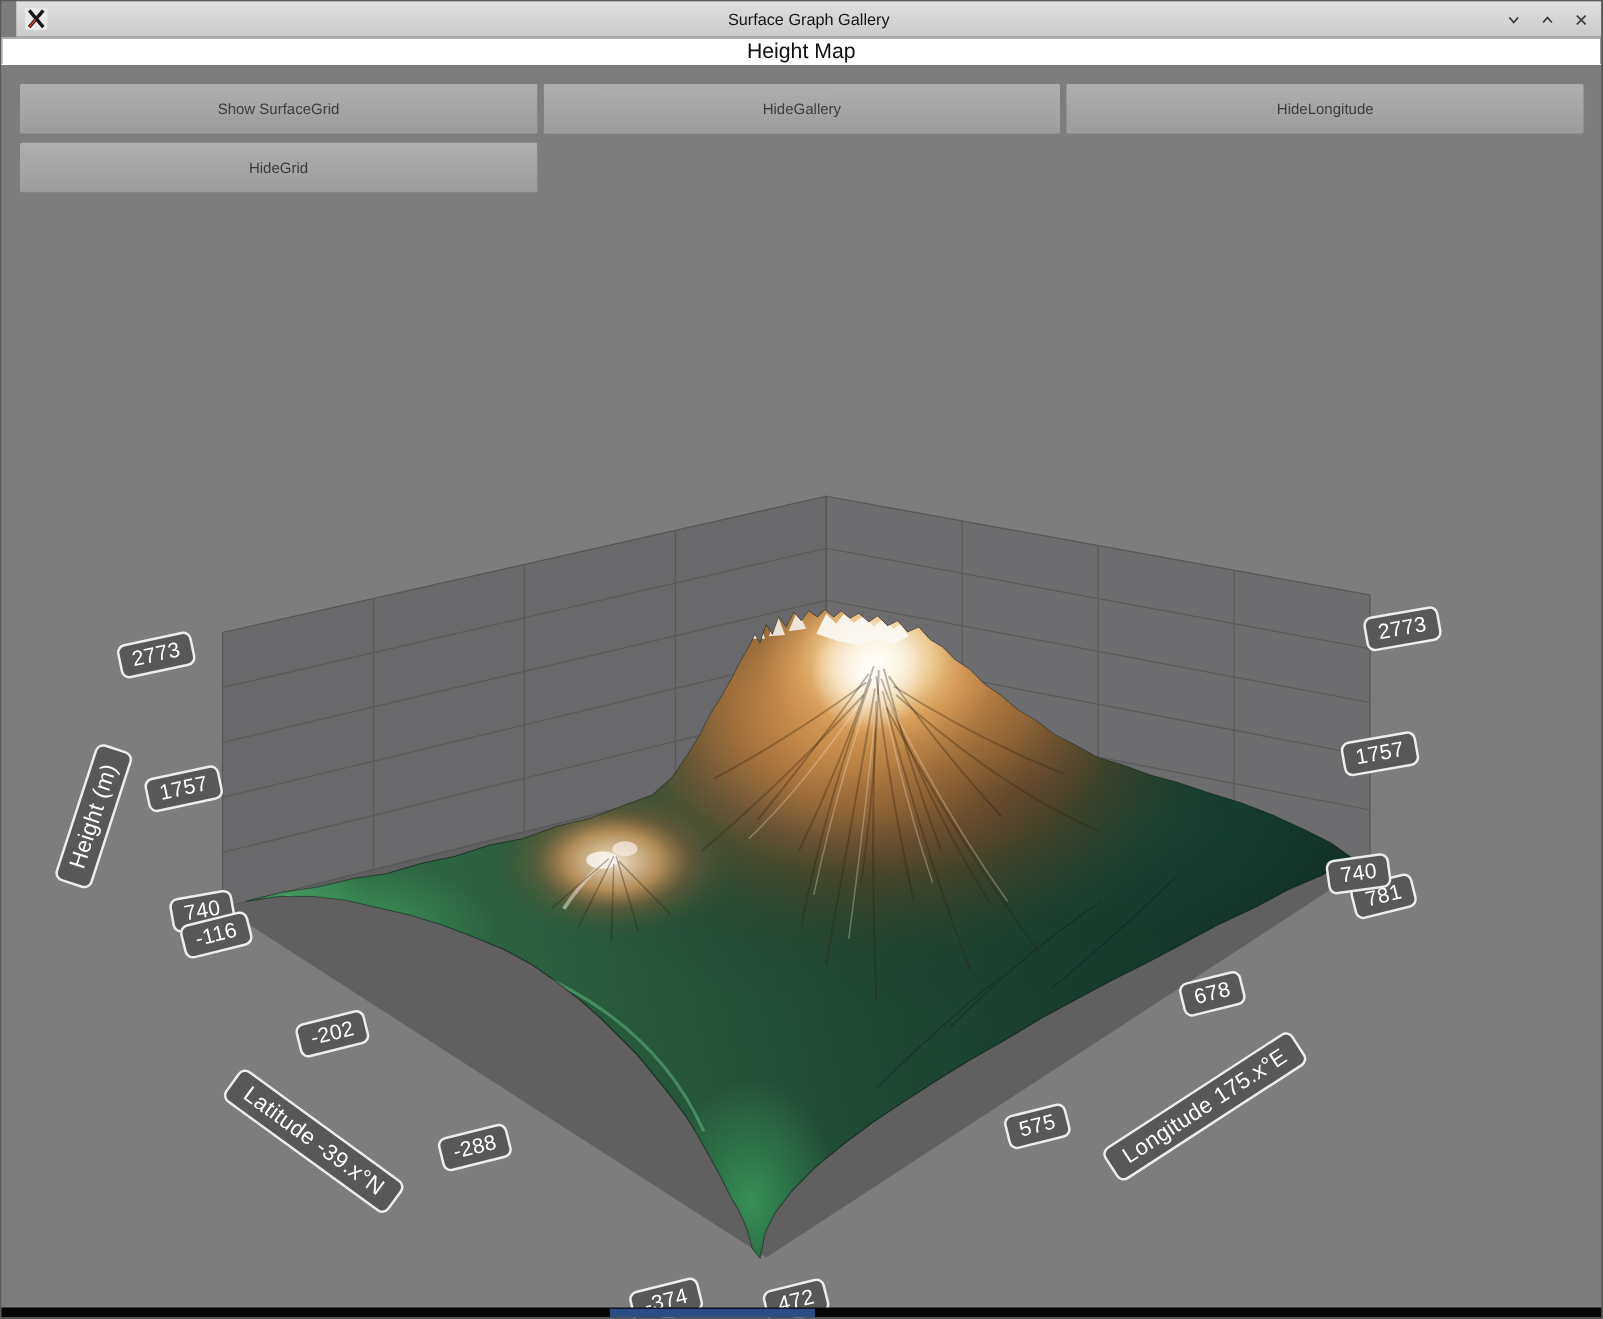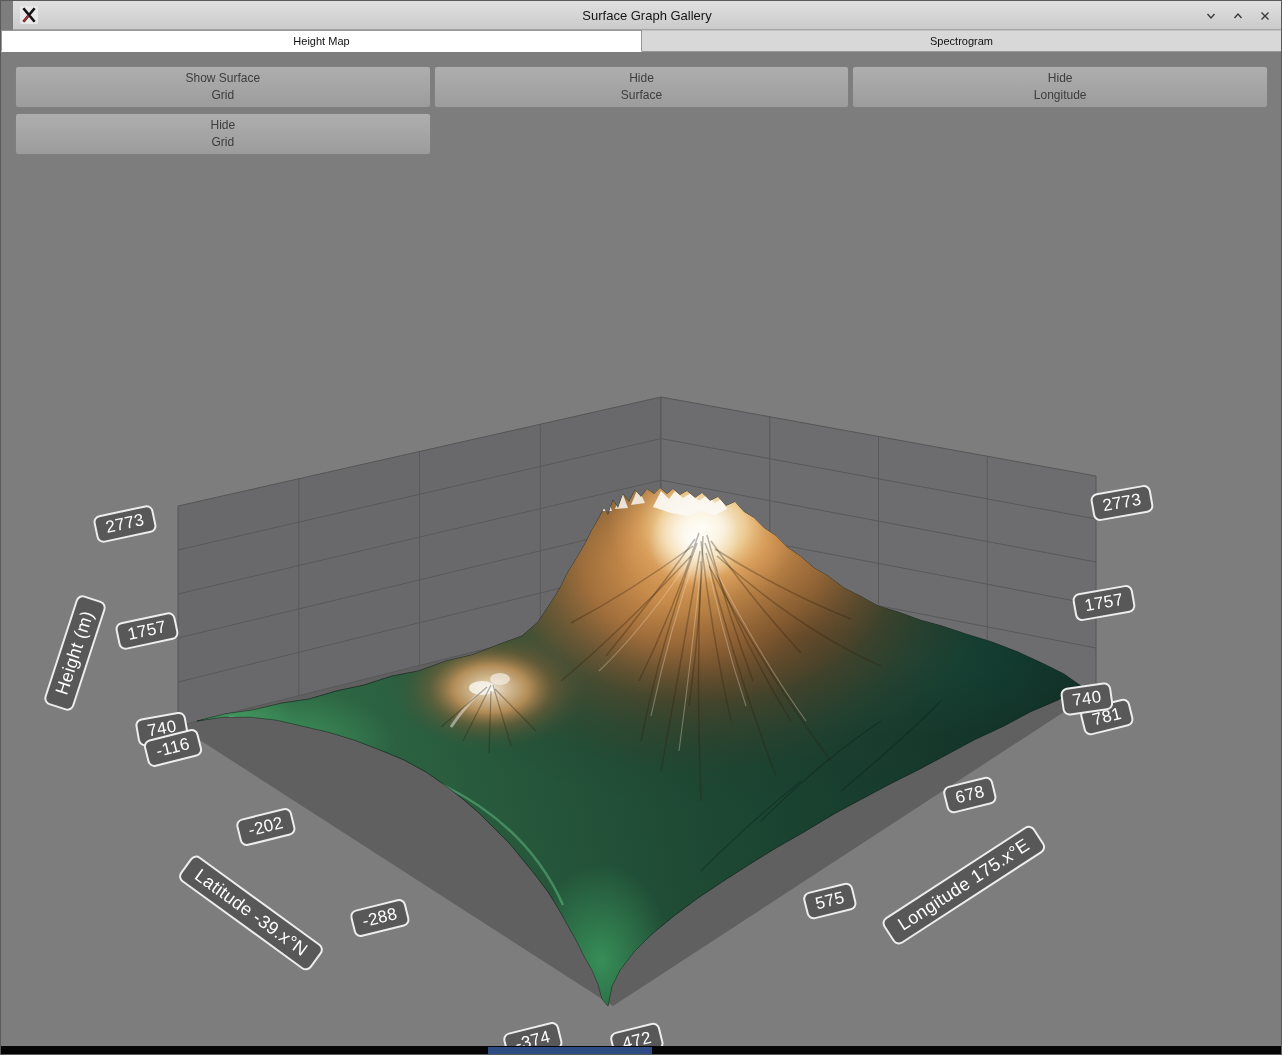--- a/index.html
+++ b/index.html
@@ -7,26 +7,26 @@
   body{font-family:"Liberation Sans","DejaVu Sans",sans-serif}
   .window{position:relative;width:1282px;height:1055px;background:#7d7d7d;overflow:hidden;border:1px solid #5a5a5a}
   
   .titlebar{position:absolute;top:0;left:12px;right:0;height:29px;background:linear-gradient(#e0e0e0,#cbcbcb);border-bottom:1px solid #a5a5a5}
   .titlebar .title{position:absolute;left:0;right:0;top:0;height:29px;line-height:29px;text-align:center;font-size:13px;color:#141414}
   .app-icon{position:absolute;left:7px;top:5px;width:18px;height:18px}
   .win-controls{position:absolute;right:5px;top:3px;display:flex;gap:4px}
   .win-btn{width:23px;height:23px;display:flex;align-items:center;justify-content:center;border-radius:3px;cursor:default}
   
   .tabbar{position:absolute;top:29px;left:0;right:0;height:22px;display:flex;background:#d6d6d6}
-  .tab{flex:1;display:flex;align-items:center;justify-content:center;font-size:11px;color:#101010;background:#d8d8d8;border-right:1px solid #b3b3b3;border-bottom:1px solid #969696;border-top:1px solid #c2c2c2}
+  .tab{flex:1;display:flex;align-items:center;justify-content:center;font-size:17px;color:#101010;background:#d8d8d8;border-right:1px solid #b3b3b3;border-bottom:1px solid #969696;border-top:1px solid #c2c2c2}
   .tab:last-child{border-right:none}
   .tab.selected{background:#ffffff;border:1px solid #969696;border-bottom:1px solid #ffffff}
   
   .toolbar{position:absolute;top:65px;left:14px;width:1253px;display:grid;grid-template-columns:1fr 1fr 1fr;grid-template-rows:42px 42px;column-gap:3px;row-gap:5px}
-  .tbtn{background:linear-gradient(#aeaeae,#9c9c9c);border:1px solid #7f7f7f;border-radius:3px;display:flex;flex-direction:column;align-items:center;justify-content:center;font-size:12px;line-height:17px;color:#3d3d3d;cursor:default}
+  .tbtn{background:linear-gradient(#aeaeae,#9c9c9c);border:1px solid #7f7f7f;border-radius:3px;display:flex;flex-direction:row;align-items:center;justify-content:center;font-size:12px;line-height:17px;color:#3d3d3d;cursor:default}
   
   .graph{position:absolute;top:160px;left:0;width:1282px;height:887px}
   .graph svg{position:absolute;top:0;left:0}
   .tick{position:absolute;background:#585858;border:2px solid #ededed;border-radius:7px;color:#ffffff;font-size:17px;padding:2px 9px;white-space:nowrap;letter-spacing:.3px}
   .axis-title{font-size:18px;padding:3px 12px}
   
   .bottom-strip{position:absolute;left:0;bottom:0;width:1282px;height:8px;background:#060606;z-index:10}
   .taskbar-highlight{position:absolute;left:487px;top:1px;width:164px;height:7px;background:#2c4c83}
 </style>
 </head>
@@ -57,31 +57,30 @@
       <span class="win-btn">
         <svg width="12" height="12" viewBox="0 0 12 12">
             <path d="M2.5 2.5 L9.5 9.5 M9.5 2.5 L2.5 9.5" stroke="#3a3a3a" stroke-width="1.4" fill="none"></path>
           </svg>
       </span>
     </span>
   </div>
 
   <div class="tabbar">
     <div class="tab selected">Height Map</div>
-    <div class="tab">Spectrogram</div>
   </div>
 
   <div class="toolbar">
     <div class="tbtn">
       <span>Show Surface</span>
       <span>Grid</span>
     </div>
     <div class="tbtn">
       <span>Hide</span>
-      <span>Surface</span>
+      <span>Gallery</span>
     </div>
     <div class="tbtn">
       <span>Hide</span>
       <span>Longitude</span>
     </div>
     <div class="tbtn">
       <span>Hide</span>
       <span>Grid</span>
     </div>
   </div>

